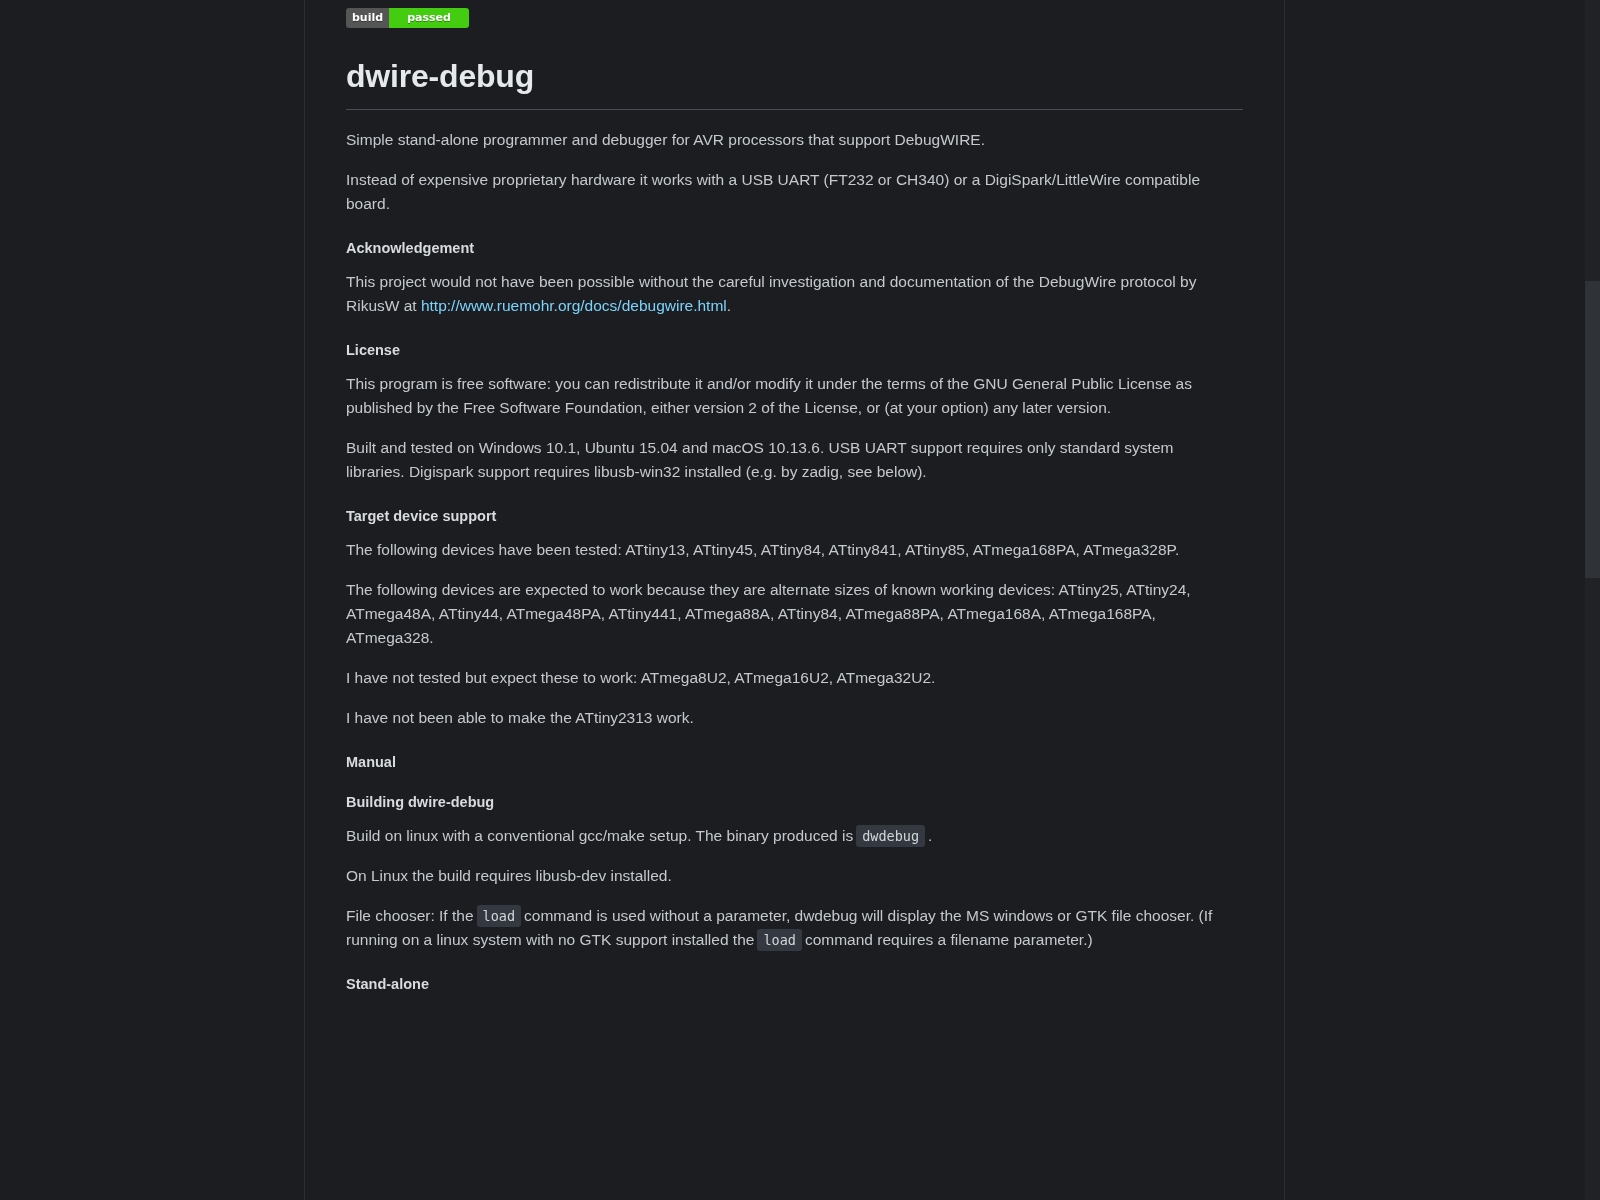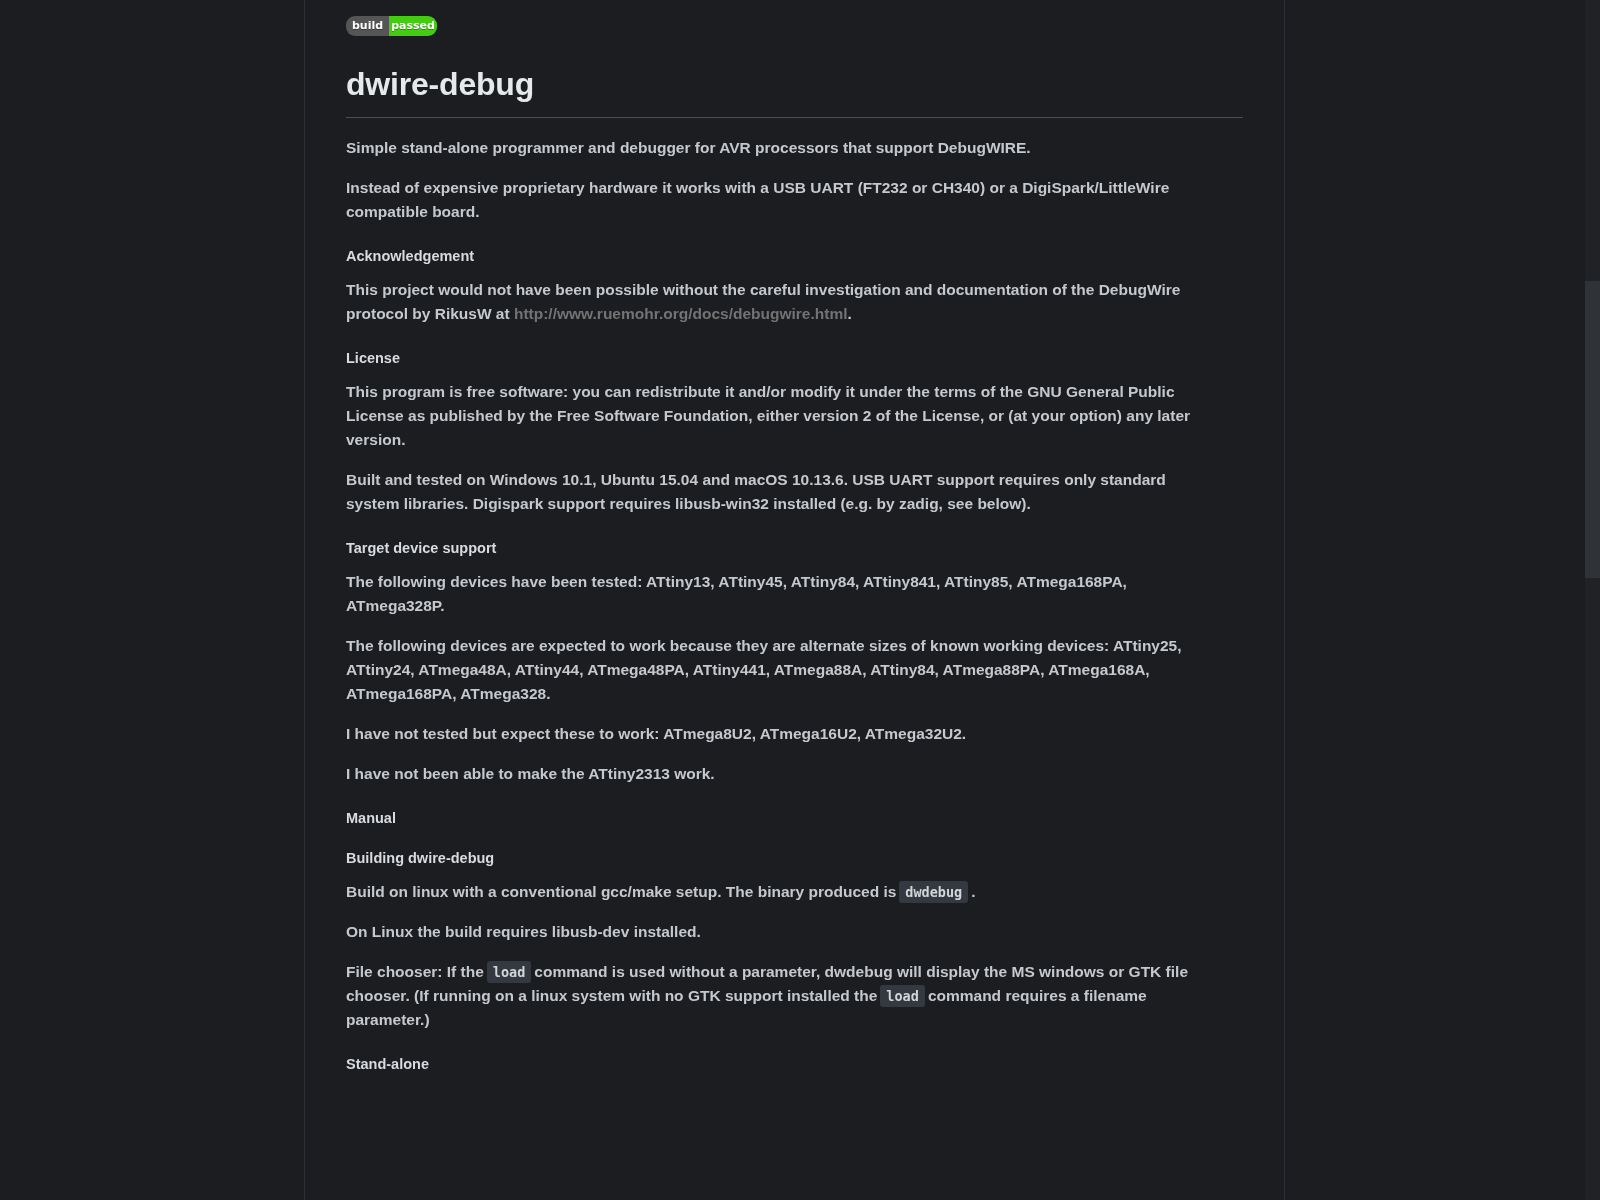--- a/index.html
+++ b/index.html
@@ -34,39 +34,39 @@
     border-right: 1px solid #2b2f35;
     background: #1b1d20;
     padding: 0 41px;
     overflow: hidden;
   }
 
   
   .badge {
     display: inline-flex;
     height: 20px;
-    margin-top: 16px;
-    border-radius: 9px;
+    margin-top: 8px;
+    border-radius: 3px;
     overflow: hidden;
     font-family: "DejaVu Sans", sans-serif;
     font-size: 11px;
     line-height: 20px;
     font-weight: bold;
     vertical-align: middle;
   }
   .badge-left {
     background: #555555;
     color: #ffffff;
     padding: 0 6px;
     text-shadow: 0 1px 0 rgba(0,0,0,.35);
   }
   .badge-right {
     background: #44cc11;
     color: #ffffff;
-    padding: 0 2px;
+    padding: 0 18px;
     text-shadow: 0 1px 0 rgba(0,0,0,.35);
   }
 
   
   h1.title {
     font-size: 32px;
     font-weight: bold;
     color: #e6e9ec;
     margin: 30px 0 0 0;
     padding: 0 0 14px 0;
@@ -78,32 +78,31 @@
     margin: 0 0 18px 0;
   }
 
   
   p.para {
     font-size: 15.5px;
     line-height: 24px;
     color: #c5c9ce;
     margin: 0 0 16px 0;
     max-width: 870px;
-    font-weight: bold;
   }
 
   h3.section {
     font-size: 14.5px;
     font-weight: bold;
     color: #d8dbdf;
     margin: 24px 0 14px 0;
   }
 
   a.link {
-    color: #737373;
+    color: #7dd3fc;
     text-decoration: none;
   }
 
   code.inline {
     font-family: "DejaVu Sans Mono", monospace;
     font-size: 13.5px;
     background: #343941;
     color: #d2d6da;
     border-radius: 3px;
     padding: 3px 6px;

